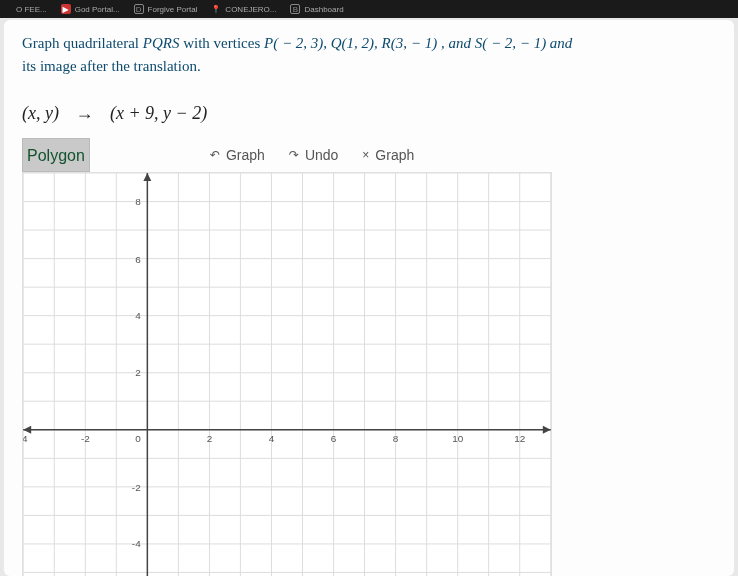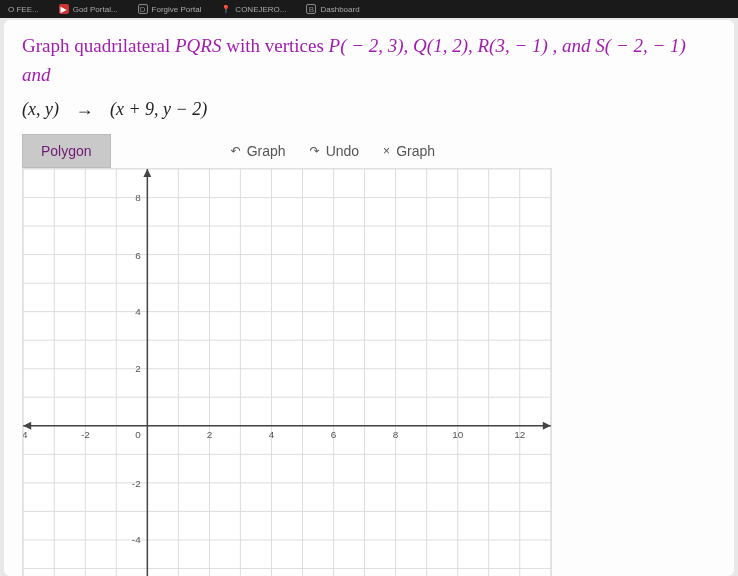--- a/index.html
+++ b/index.html
@@ -1,28 +1,28 @@
 <!DOCTYPE html>
 <html><head>
   <meta charset="utf-8">
   <style>
     * { box-sizing: border-box; margin: 0; padding: 0; }
     body { width: 738px; height: 576px; background: #e8e8e8; font-family: Arial, sans-serif; overflow: hidden; position: relative; }
-    .tabs { background: #1a1a1a; height: 18px; display: flex; align-items: center; padding: 0 8px; gap: 20px; color: #aaa; font-size: 8px; overflow: hidden; }
+    .tabs { background: #1a1a1a; height: 18px; display: flex; align-items: center; padding: 0 16px; gap: 14px; color: #aaa; font-size: 8px; overflow: hidden; }
     .tab-item { display: flex; align-items: center; gap: 4px; white-space: nowrap; }
     .tab-icon { width: 10px; height: 10px; display: inline-flex; align-items: center; justify-content: center; font-size: 8px; border-radius: 2px; }
     .tab-icon.red { background: #c33; color: #fff; }
     .tab-icon.box { border: 1px solid #888; color: #888; padding: 0 2px; }
     .content { background: #fdfdfd; margin: 2px 4px; border-radius: 6px; padding: 12px 18px 0 18px; height: 556px; position: relative; }
-    .problem-text { font-size: 19px; font-family: Georgia, 'Times New Roman', serif; color: #a21caf; line-height: 1.5; }
+    .problem-text { font-size: 15px; font-family: Georgia, 'Times New Roman', serif; color: #0c4a6e; line-height: 1.5; }
     .italic { font-style: italic; }
-    .rule-line { font-size: 18px; font-family: Georgia, 'Times New Roman', serif; color: #222; margin-top: 10px; }
+    .rule-line { font-size: 18px; font-family: Georgia, 'Times New Roman', serif; color: #222; margin-top: 26px; }
     .arrow { display: inline-block; margin: 0 12px; }
     .toolbar { display: flex; align-items: stretch; margin-top: 14px; height: 34px; }
-    .polygon-btn { background: #c9c9c9; border: 1px solid #bbb; padding: 8px 18px; font-size: 14px; color: #701a75; cursor: pointer; }
+    .polygon-btn { background: #c9c9c9; border: 1px solid #bbb; padding: 8px 4px; font-size: 16px; color: #14532d; cursor: pointer; }
     .toolbar-spacer { width: 120px; }
     .undo-group { display: flex; align-items: center; gap: 24px; padding: 8px 0; }
     .tb-btn { display: flex; align-items: center; gap: 6px; font-size: 14px; color: #555; cursor: pointer; }
     .tb-icon { font-size: 12px; color: #555; }
     .graph-wrap { position: relative; width: 530px; height: 430px; background: #fff; border: 1px solid #e0e0e0; margin-top: 0; }
     .grid-svg { width: 100%; height: 100%; display: block; }
     .grid-line { stroke: #ddd; stroke-width: 1; }
     .axis-line { stroke: #444; stroke-width: 1.5; }
     .axis-arrow { fill: #444; }
     .tick-label { font-size: 10px; fill: #555; font-family: Arial; }
@@ -48,20 +48,21 @@
     </div>
   <div class="tab-item">
       <span class="tab-icon box">B</span>
       <span>Dashboard</span>
     </div>
 </div>
 
 <div class="content">
   <div class="problem-text">
     <span>Graph quadrilateral </span><span class="italic">PQRS</span><span> with vertices </span><span class="italic">P( − 2, 3), Q(1, 2), R(3, − 1) , and S( − 2, − 1) and</span><br>
+    <span>its image after the translation.</span>
   </div>
   <div class="rule-line">
     <span class="italic">(x, y)</span>
     <span class="arrow">→</span>
     <span class="italic">(x + 9, y − 2)</span>
   </div>
 
   <div class="toolbar">
     <button class="polygon-btn">Polygon</button>
     <div class="toolbar-spacer"></div>

